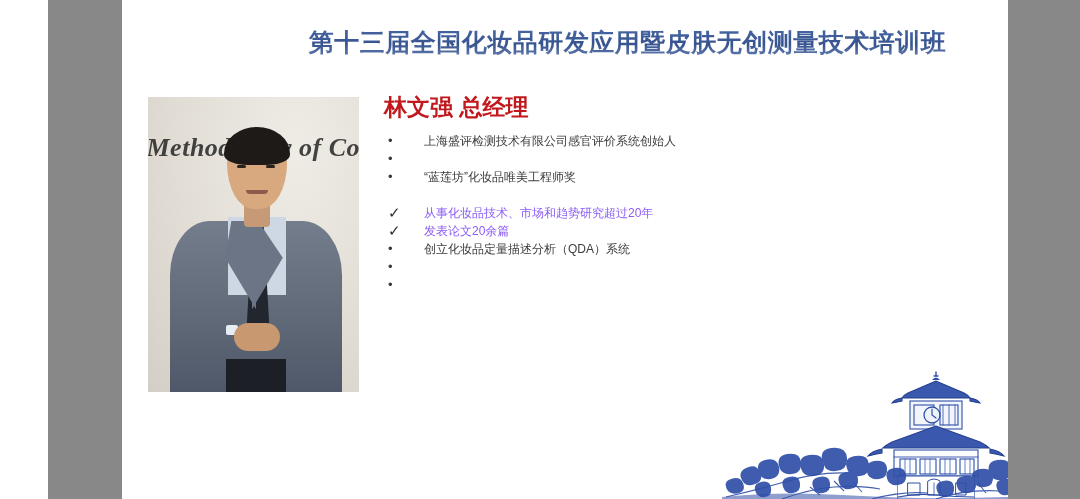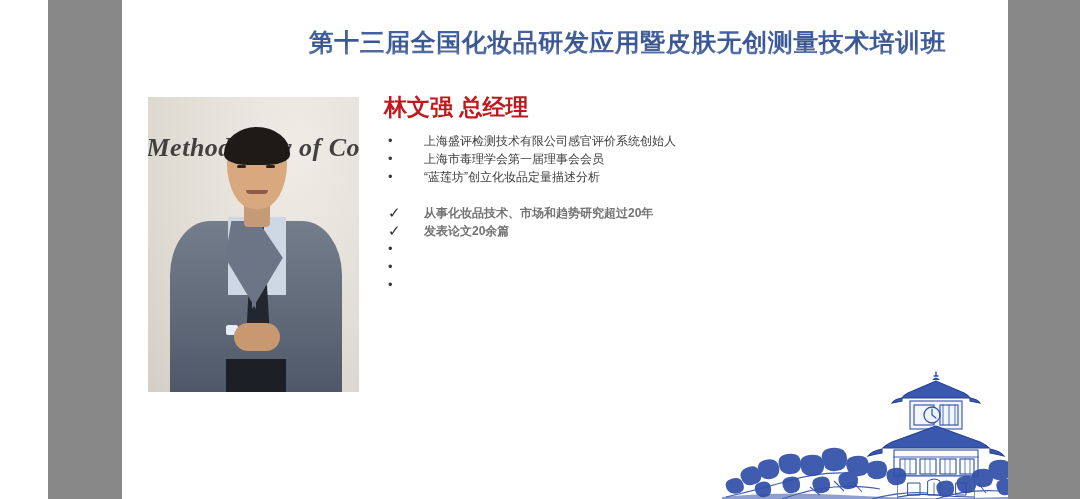--- a/index.html
+++ b/index.html
@@ -193,22 +193,22 @@
     font-size: 15px;
     color: #2b2b2b;
     line-height: 18px;
   }
   .b-text {
     font-size: 12px;
     color: #3c3c3c;
     line-height: 18px;
   }
   .b-row.bold .b-text {
-    font-weight: bold;
-    color: #737373;
+    font-weight: normal;
+    color: #8b5cf6;
   }
 
   
   .deco {
     position: absolute;
     left: 600px;
     bottom: 0;
     width: 286px;
     height: 128px;
     overflow: hidden;
@@ -250,36 +250,36 @@
 
     <div class="name-line" style="color: rgb(192, 24, 28); text-align: center;">林文强 总经理</div>
 
     <div class="bullets">
         <div class="b-row">
           <span class="b-mark">•</span>
           <span class="b-text">上海盛评检测技术有限公司感官评价系统创始人</span>
         </div>
         <div class="b-row">
           <span class="b-mark">•</span>
-          <span class="b-text">上海市毒理学会第一届理事会会员</span>
-        </div>
-        <div class="b-row">
-          <span class="b-mark">•</span>
-          <span class="b-text">“蓝莲坊”创立化妆品定量描述分析</span>
+        </div>
+        <div class="b-row">
+          <span class="b-mark">•</span>
+          <span class="b-text">“蓝莲坊”化妆品唯美工程师奖</span>
         </div>
         <div class="b-row bold check spacer-before">
           <span class="b-mark">✓</span>
           <span class="b-text">从事化妆品技术、市场和趋势研究超过20年</span>
         </div>
         <div class="b-row bold check">
           <span class="b-mark">✓</span>
           <span class="b-text">发表论文20余篇</span>
         </div>
         <div class="b-row">
           <span class="b-mark">•</span>
+          <span class="b-text">创立化妆品定量描述分析（QDA）系统</span>
         </div>
         <div class="b-row">
           <span class="b-mark">•</span>
         </div>
         <div class="b-row">
           <span class="b-mark">•</span>
         </div>
       </div>
 
     <div class="deco">

